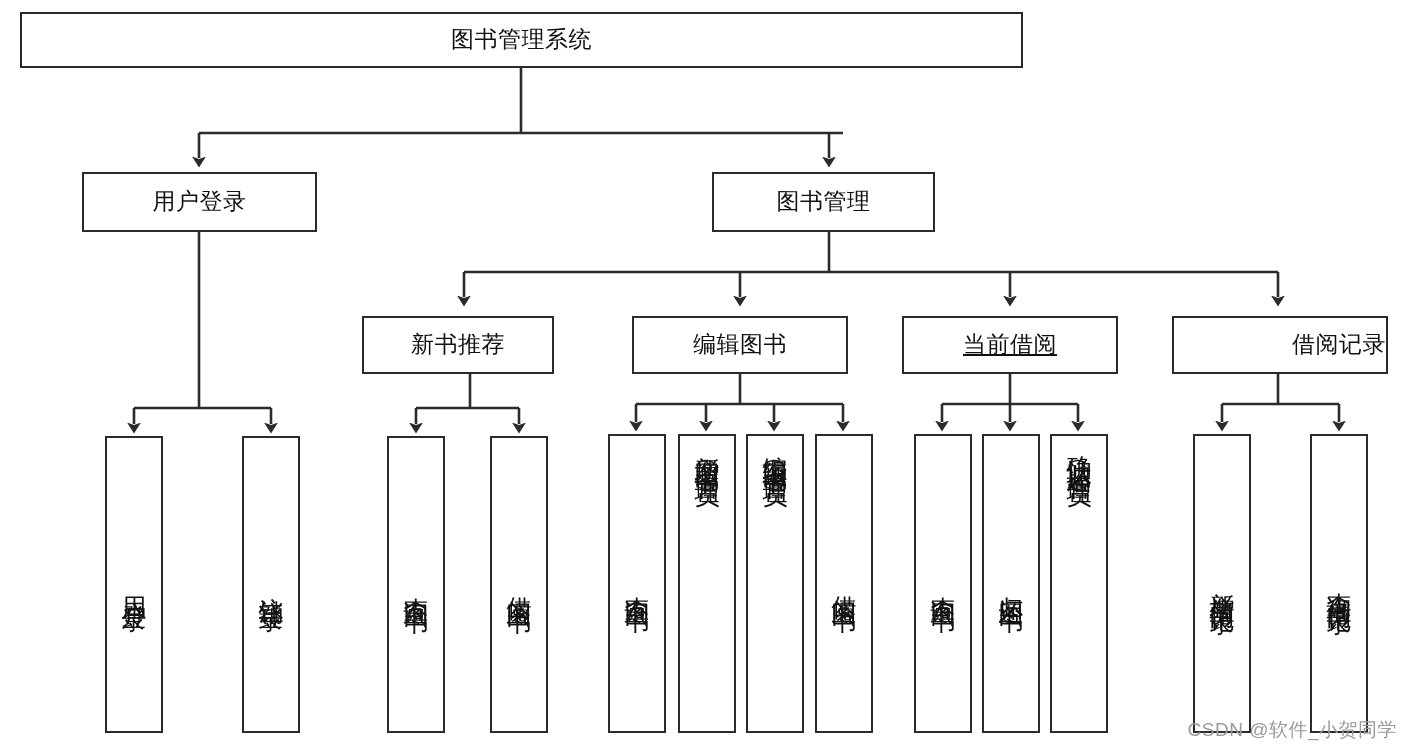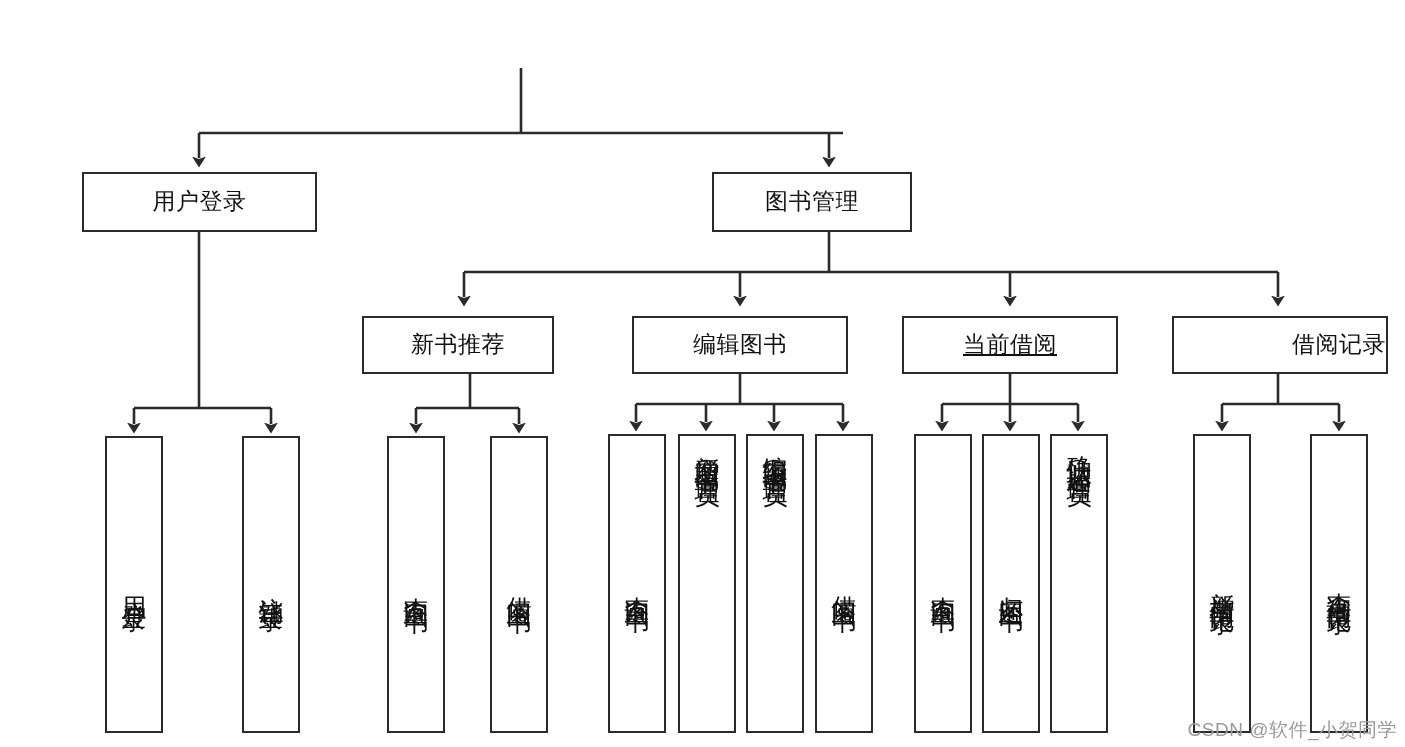--- a/index.html
+++ b/index.html
@@ -109,25 +109,28 @@
       <path d="M1010,404 L1010,422" marker-end="url(#arw)"></path>
       <path d="M1078,404 L1078,422" marker-end="url(#arw)"></path>
 
       <path d="M1278,374 L1278,404"></path>
       <path d="M1222,404 L1339,404"></path>
       <path d="M1222,404 L1222,422" marker-end="url(#arw)"></path>
       <path d="M1339,404 L1339,422" marker-end="url(#arw)"></path>
     </g>
   </svg>
 
+  <div class="node h-node root" style="left:20px;top:12px;width:1003px;height:56px;">
+    <span class="lbl">图书管理系统</span>
+  </div>
 
   <div class="node h-node" style="left:82px;top:172px;width:235px;height:60px;">
     <span class="lbl">用户登录</span>
   </div>
-  <div class="node h-node" style="left:712px;top:172px;width:200px;height:60px;">
+  <div class="node h-node" style="left:712px;top:172px;width:223px;height:60px;">
     <span class="lbl">图书管理</span>
   </div>
 
   <div class="node h-node" style="left:362px;top:316px;width:192px;height:58px;">
     <span class="lbl">新书推荐</span>
   </div>
   <div class="node h-node" style="left:632px;top:316px;width:216px;height:58px;">
     <span class="lbl">编辑图书</span>
   </div>
   <div class="node h-node" style="left:902px;top:316px;width:216px;height:58px;text-decoration:underline;">

